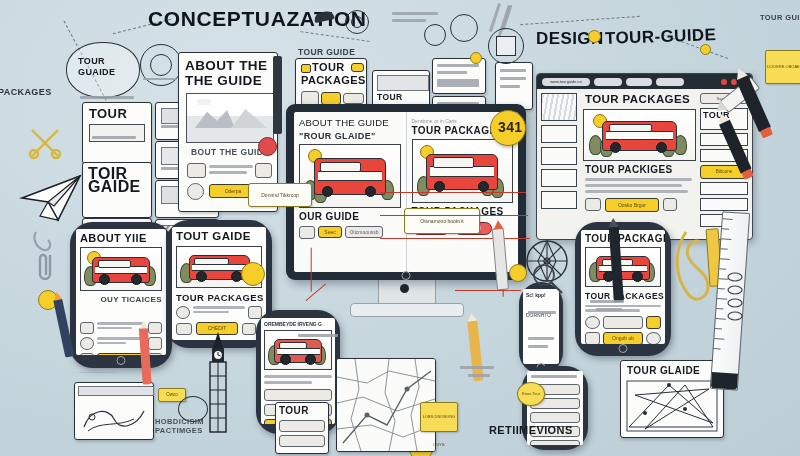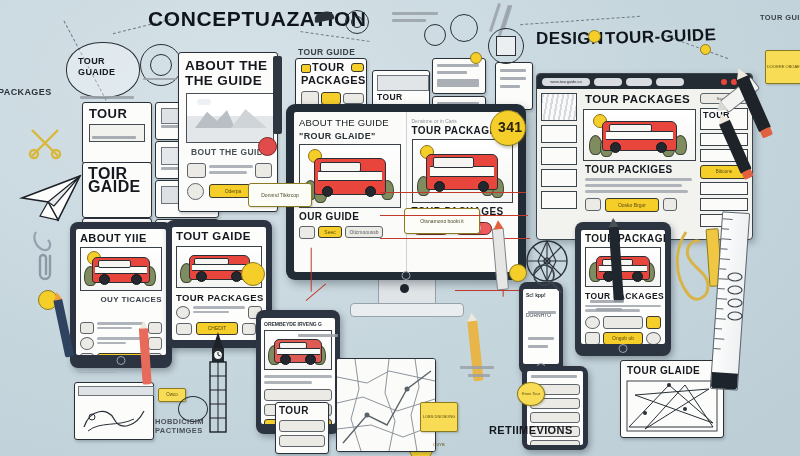--- a/index.html
+++ b/index.html
@@ -20,21 +20,21 @@
   }
   .card{
     background:#fcfcfb;border:1.6px solid #2a3038;border-radius:3px;
     box-shadow:1px 2px 3px rgba(40,55,65,.25);
   }
   .paperline{background:#aeb4ba;border-radius:2px;}
   .ybtn{background:#f6ce2a;border:1.4px solid #3a3a30;border-radius:3px;}
   .rbtn{background:#ef5b5b;border:1.4px solid #6d2626;border-radius:8px;}
   .graybtn{background:#eceae5;border:1.3px solid #5e646b;border-radius:3px;}
   .scribble{background:#9aa1a8;border-radius:1px;opacity:.85;}
-  .devbody{background:#2b3440;border-radius:8px;box-shadow:2px 3px 6px rgba(25,35,45,.35);}
+  .devbody{background:#2b3440;border-radius:22px;box-shadow:2px 3px 6px rgba(25,35,45,.35);}
   .screen{background:#fdfdfc;border-radius:2px;overflow:hidden;position:relative;}
 
   
   #title-conceptualization{
     left:148px;top:8px;font-size:21px;font-weight:700;letter-spacing:.6px;
     color:#10151b;
   }
   #title-design{left:536px;top:30px;font-size:17px;font-weight:700;color:#10151b;}
   #title-tourguide{left:605px;top:28px;font-size:17px;font-weight:700;color:#10151b;
      transform:rotate(-2deg);}

